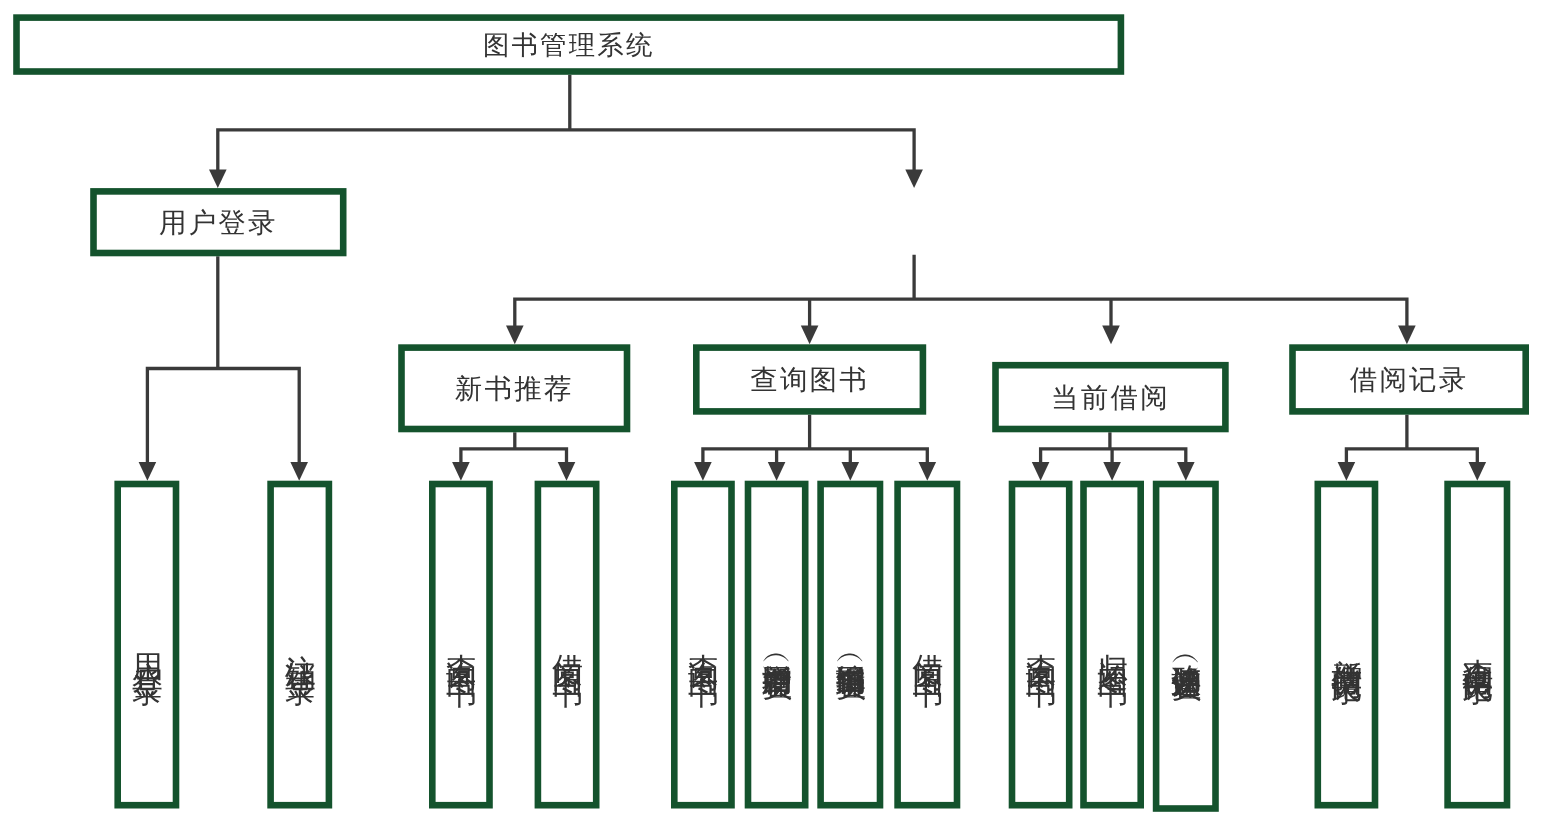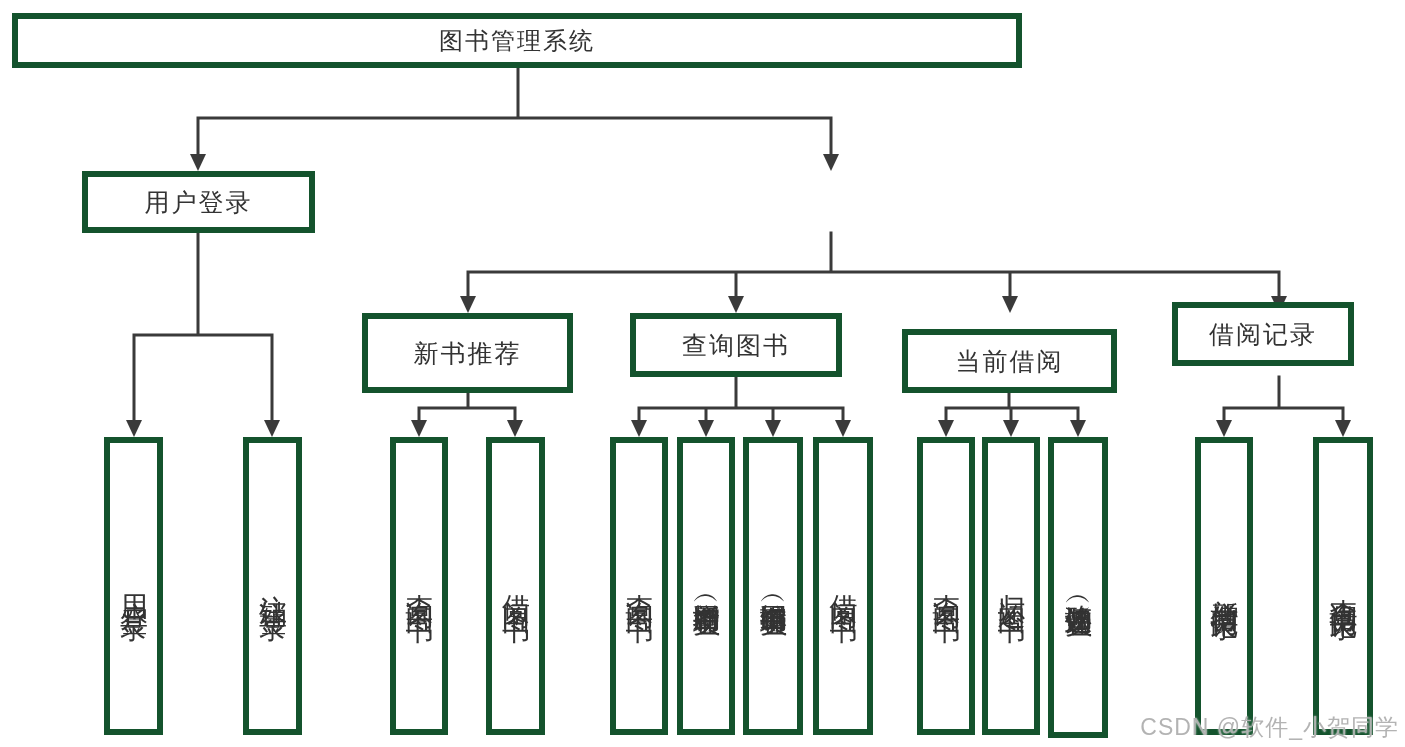--- a/index.html
+++ b/index.html
@@ -102,21 +102,21 @@
     </g>
   </svg>
 
   <div class="node hbox root-box" style="left:12px; top:13px; width:1010px; height:55px;">图书管理系统</div>
 
   <div class="node hbox" style="left:82px; top:171px; width:233px; height:62px;">用户登录</div>
 
   <div class="node hbox" style="left:362px; top:313px; width:211px; height:80px;">新书推荐</div>
   <div class="node hbox" style="left:630px; top:313px; width:212px; height:64px;">查询图书</div>
   <div class="node hbox" style="left:902px; top:313px; width:215px; height:64px;margin-top:16px;">当前借阅</div>
-  <div class="node hbox" style="left:1172px; top:302px; width:182px; height:64px;font-family:Liberation Mono, monospace;">借阅记录</div>
+  <div class="node hbox" style="left:1172px; top:313px; width:218px; height:64px;font-family:Liberation Mono, monospace;">借阅记录</div>
 
   <div class="node vbox s4" style="left:104px; top:437px; width:59px; height:298px;">
     <span>用户登录</span>
   </div>
   <div class="node vbox s4" style="left:243px; top:437px; width:59px; height:298px;">
     <span>注销登录</span>
   </div>
 
   <div class="node vbox s4" style="left:390px; top:437px; width:58px; height:298px;">
     <span>查询图书</span>
@@ -148,15 +148,14 @@
     <span>确认归还（管理员）</span>
   </div>
 
   <div class="node vbox s6" style="left:1195px; top:437px; width:58px; height:298px;">
     <span>新增借阅记录</span>
   </div>
   <div class="node vbox s6" style="left:1313px; top:437px; width:60px; height:298px;">
     <span>查询借阅记录</span>
   </div>
 
-  <div class="watermark">CSDN @软件_小贺同学</div>
 
 </div>
 
 </body></html>

